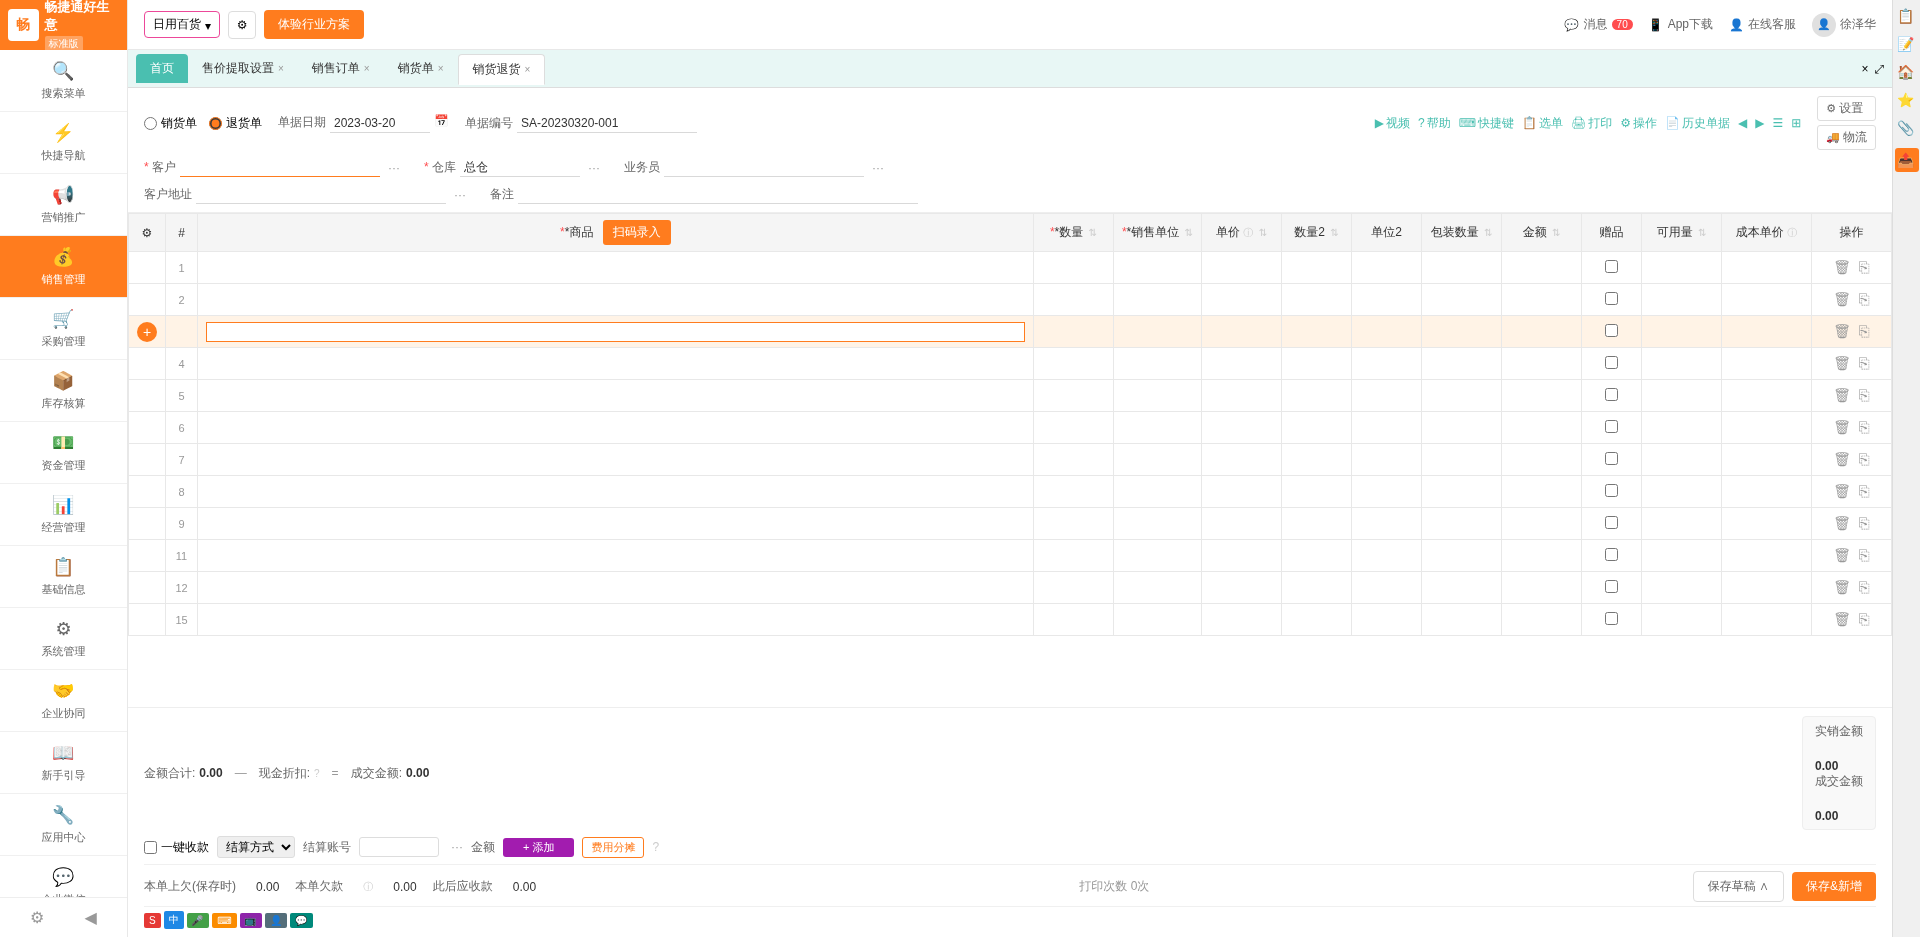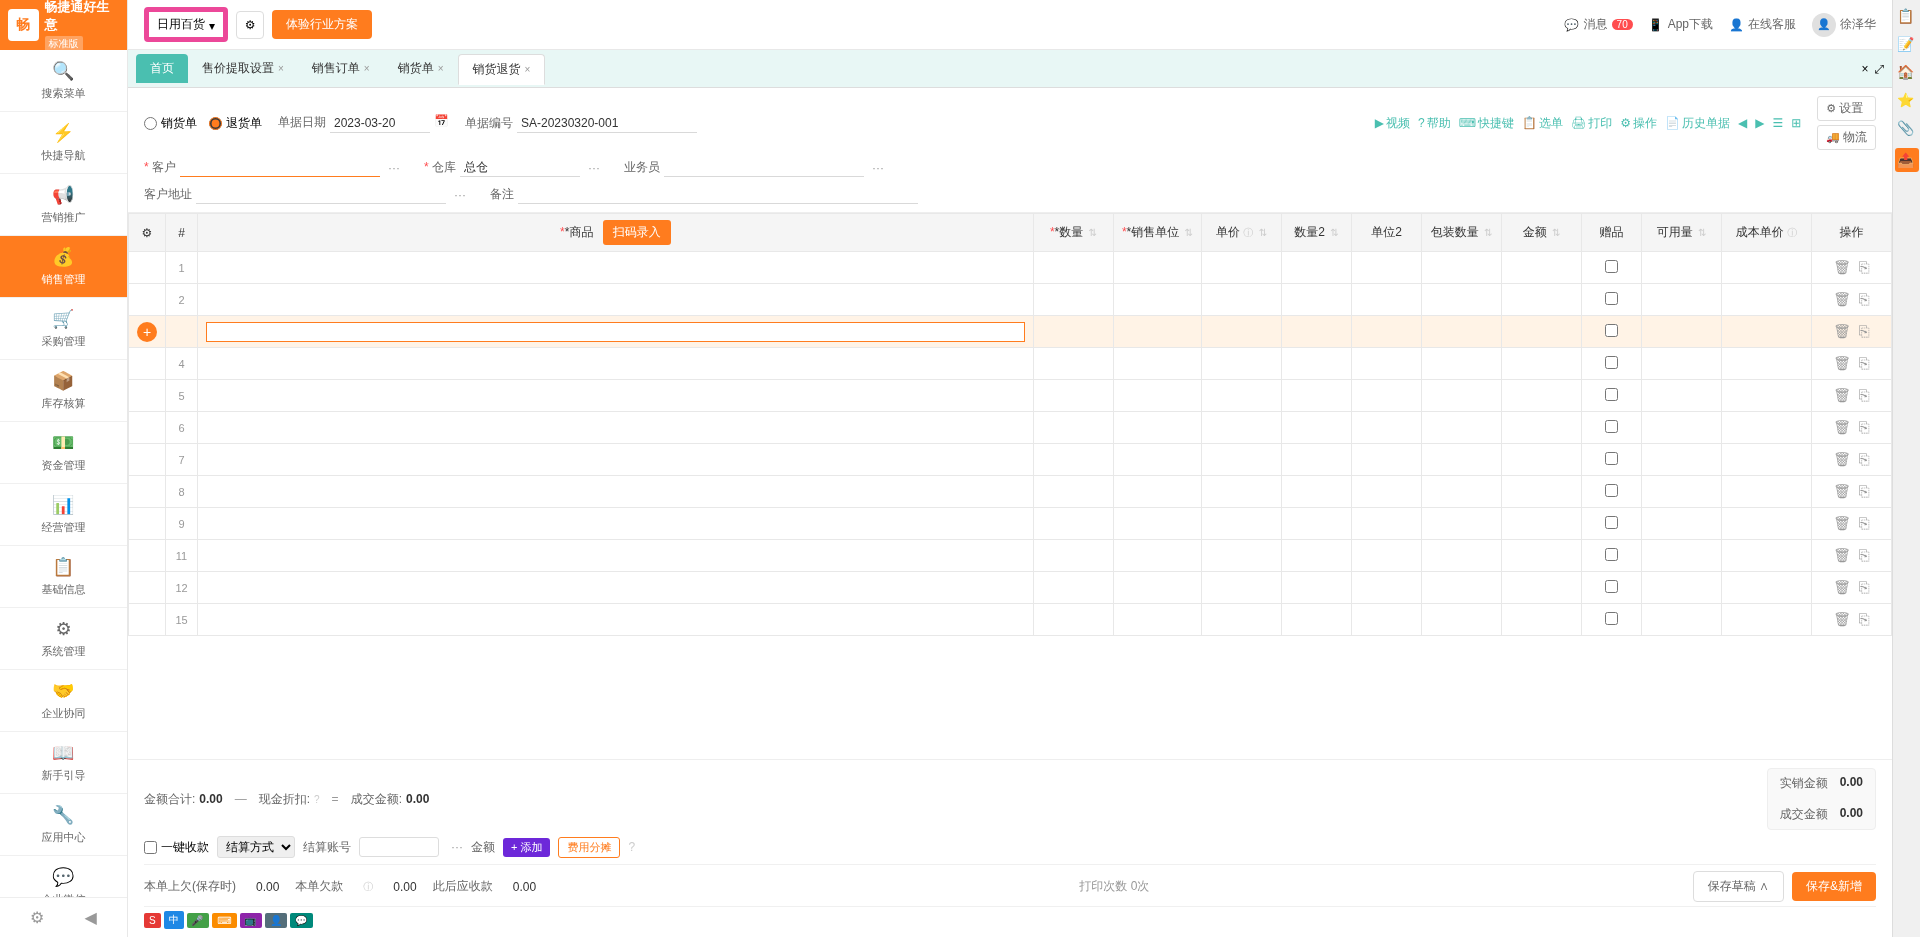--- a/index.html
+++ b/index.html
@@ -17,21 +17,21 @@
     .sidebar-item .s-label { font-size: 11px; }
     .sidebar-bottom { padding: 10px; display: flex; justify-content: space-around; border-top: 1px solid #eee; }
     .sidebar-bottom span { cursor: pointer; font-size: 16px; color: #999; }
 
     
     .main { flex: 1; display: flex; flex-direction: column; overflow: hidden; }
 
     
     .topbar { height: 50px; background: #fff; border-bottom: 1px solid #e8e8e8; display: flex; align-items: center; padding: 0 16px; justify-content: space-between; }
     .topbar-left { display: flex; align-items: center; gap: 8px; }
-    .topbar-select { display: flex; align-items: flex-end; gap: 4px; border: 5px solid #ec4899; border-radius: 4px; padding: 4px 8px; cursor: pointer; }
+    .topbar-select { display: flex; align-items: flex-end; gap: 4px; border: 1px solid #ec4899; border-radius: 4px; padding: 4px 8px; cursor: pointer; }
     .topbar-settings { width: 28px; height: 28px; border: 1px solid #ddd; border-radius: 4px; display: flex; align-items: center; justify-content: center; cursor: pointer; }
     .topbar-btn { background: #ff7c1e; color: #fff; border: none; border-radius: 4px; padding: 6px 14px; cursor: pointer; font-size: 12px; }
     .topbar-right { display: flex; align-items: center; gap: 16px; color: #666; }
     .topbar-right-item { display: flex; align-items: center; gap: 4px; cursor: pointer; }
     .badge { background: #ff4d4f; color: #fff; border-radius: 10px; padding: 0 5px; font-size: 10px; min-width: 16px; text-align: center; }
     .avatar { width: 24px; height: 24px; background: #e0e0e0; border-radius: 50%; display: flex; align-items: center; justify-content: center; font-size: 11px; color: #666; }
 
     
     .tabs { display: flex; align-items: center; background: #e8f7f5; border-bottom: 1px solid #ddd; padding: 0 8px; height: 38px; }
     .tab { padding: 6px 14px; cursor: pointer; color: #333; border-radius: 4px 4px 0 0; display: flex; align-items: center; gap: 4px; font-size: 12px; }
@@ -66,32 +66,32 @@
     
     .footer-area { background: #fff; border-top: 1px solid #eee; padding: 8px 16px; }
     .footer-row1 { display: flex; align-items: center; gap: 12px; margin-bottom: 6px; }
     .footer-row2 { display: flex; align-items: center; gap: 8px; }
     .footer-total { display: flex; align-items: center; gap: 4px; color: #333; }
     .footer-label { color: #666; }
     .footer-value { color: #333; font-weight: bold; }
     .footer-dash { color: #999; }
     .eq-sign { color: #999; }
     .deal-amount { display: flex; align-items: center; gap: 4px; }
-    .add-btn-sm { background: #6d28d9; color: #fff; border: none; border-radius: 3px; padding: 2px 8px; cursor: pointer; font-size: 11px; display: flex; align-items: center; gap: 2px; }
+    .add-btn-sm { background: #a21caf; color: #fff; border: none; border-radius: 3px; padding: 2px 20px; cursor: pointer; font-size: 11px; display: flex; align-items: center; gap: 2px; }
     .split-btn { background: #fff; border: 1px solid #ff7c1e; color: #ff7c1e; border-radius: 3px; padding: 2px 8px; cursor: pointer; font-size: 11px; }
     .help-icon { color: #ccc; cursor: pointer; }
     .footer-bottom { display: flex; align-items: center; gap: 16px; margin-top: 6px; border-top: 1px solid #f0f0f0; padding-top: 6px; }
     .footer-stat { display: flex; align-items: center; gap: 20px; color: #666; }
     .footer-stat-val { color: #333; }
     .print-info { margin-left: auto; color: #999; font-size: 11px; }
     .save-draft-btn { border: 1px solid #ddd; background: #fff; padding: 6px 14px; border-radius: 4px; cursor: pointer; color: #666; }
     .save-new-btn { background: #ff7c1e; color: #fff; border: none; border-radius: 4px; padding: 6px 14px; cursor: pointer; }
     .footer-actions { display: flex; align-items: center; gap: 8px; margin-left: auto; }
     .real-amount-box { background: #f9f9f9; border: 1px solid #eee; padding: 6px 12px; border-radius: 4px; font-size: 12px; }
-    .real-amount-row { display: flex; justify-content: center; gap: 12px; color: #666; }
+    .real-amount-row { display: flex; justify-content: center; gap: 19px; color: #666; flex-direction: column; }
     .real-amount-val { color: #333; font-weight: bold; }
 
     
     .right-panel { width: 28px; background: #f0f0f0; display: flex; flex-direction: column; align-items: center; padding: 8px 0; gap: 12px; border-left: 1px solid #ddd; }
     .right-panel-icon { font-size: 14px; color: #999; cursor: pointer; writing-mode: horizontal-tb; }
 
     .content-area { flex: 1; display: flex; flex-direction: column; overflow: hidden; }
     .header-right { display: flex; flex-direction: column; gap: 4px; }
 
     .col-settings { width: 32px; text-align: center; }
@@ -632,21 +632,21 @@
           <span class="footer-label">成交金额:</span>
           <span class="footer-value">0.00</span>
         </div>
 
         <div style="margin-left:auto; display:flex; gap:12px;">
           <div class="real-amount-box">
             <div class="real-amount-row">
               <span>实销金额</span>
               <span class="real-amount-val">0.00</span>
             </div>
-            <div class="real-amount-row" style="margin-top:14px;">
+            <div class="real-amount-row" style="margin-top:0;">
               <span>成交金额</span>
               <span class="real-amount-val">0.00</span>
             </div>
           </div>
         </div>
       </div>
 
       <div class="footer-row2">
         <label style="display:flex;align-items:center;gap:4px;">
           <input type="checkbox" style="">

